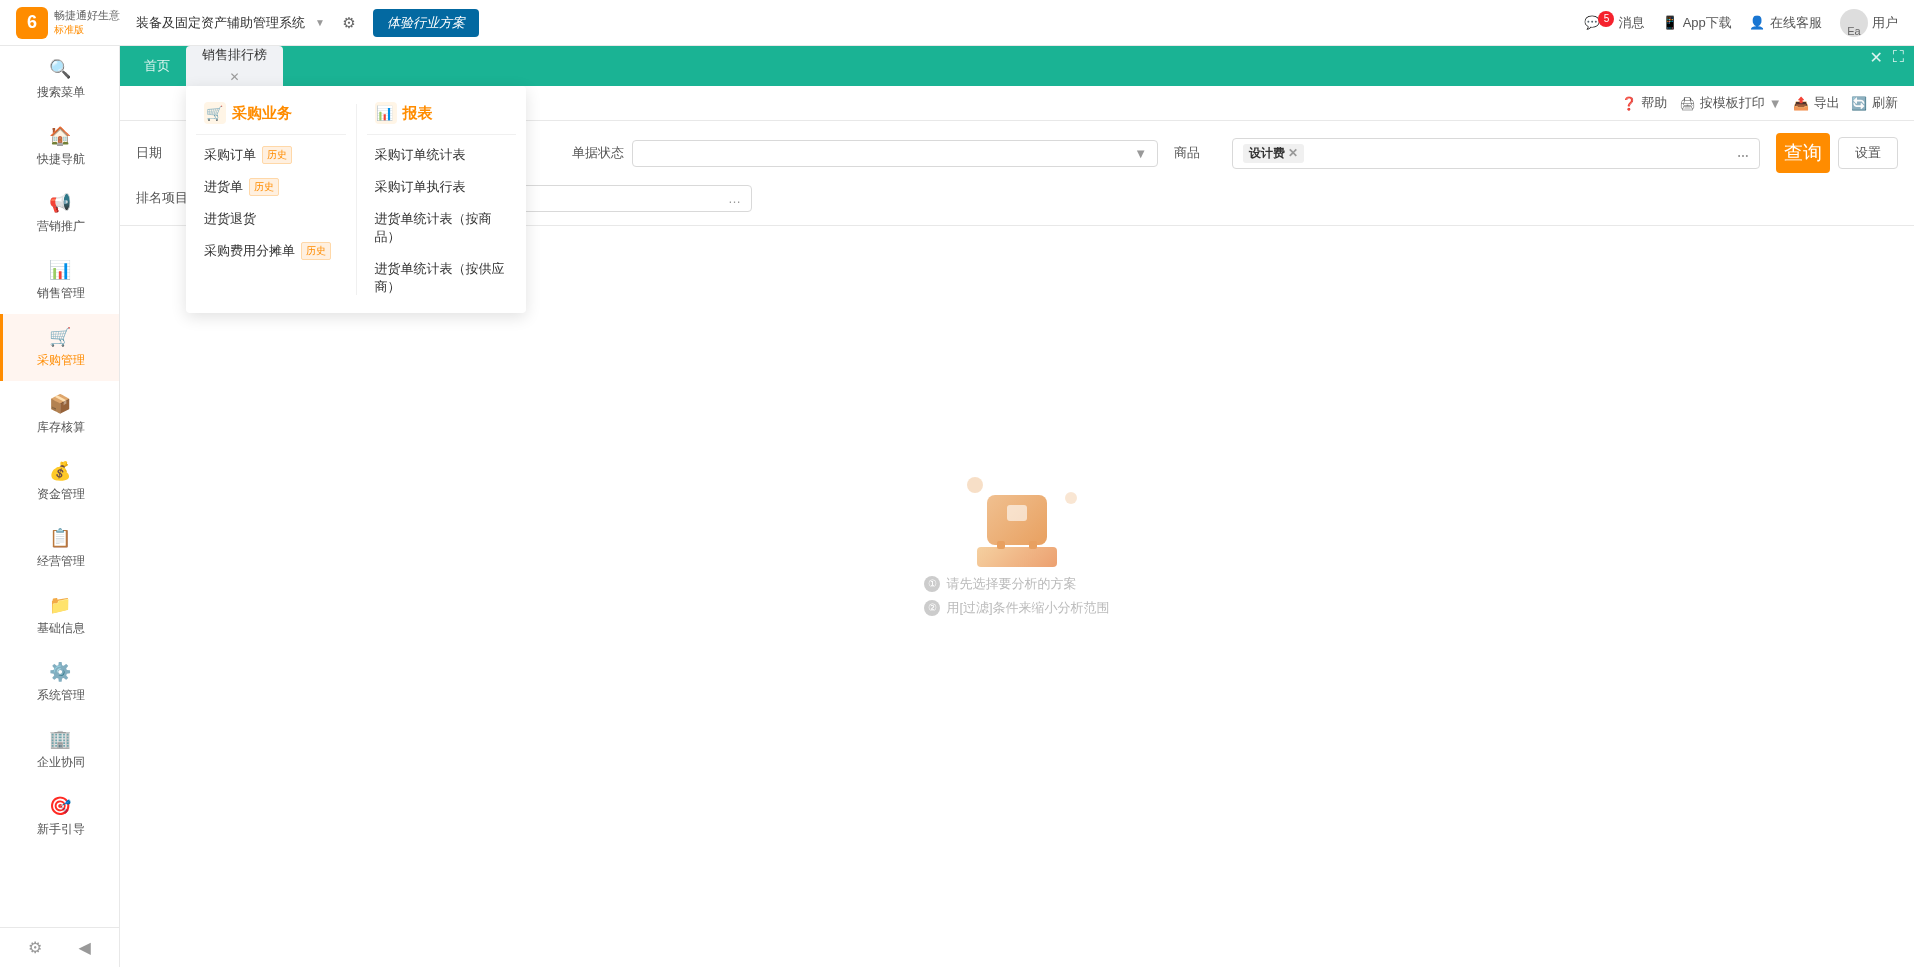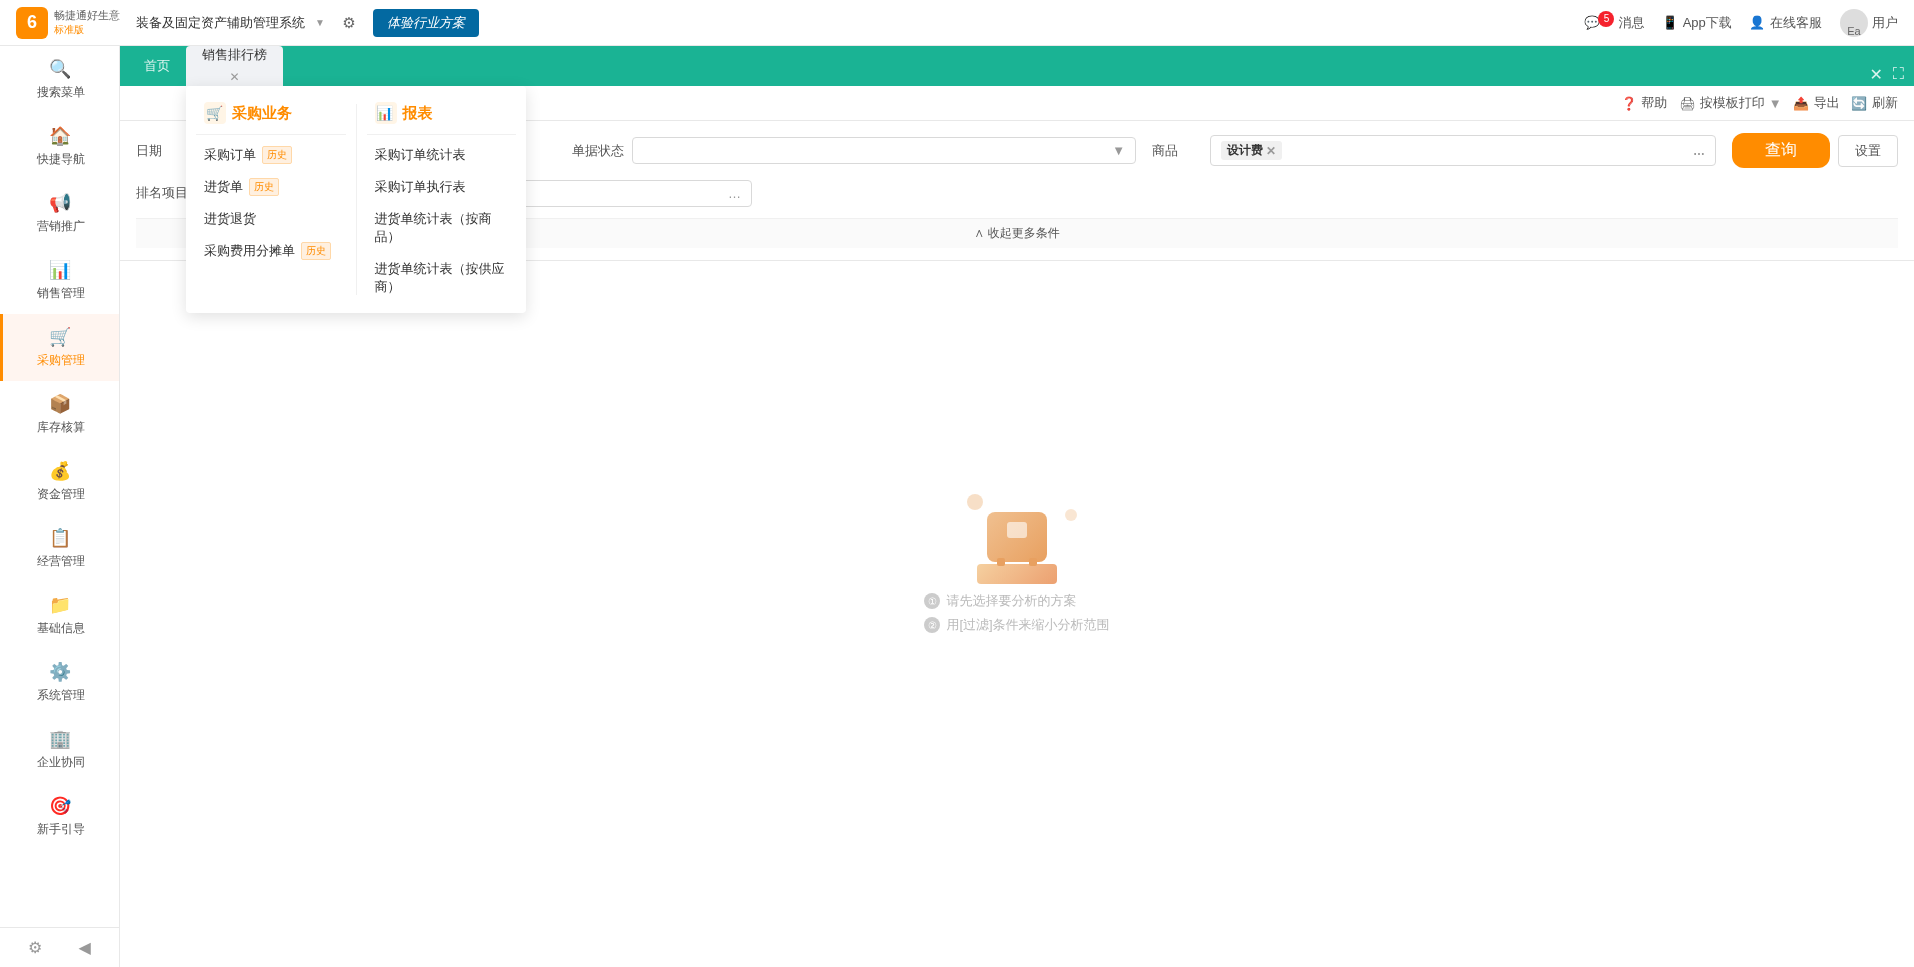--- a/index.html
+++ b/index.html
@@ -147,21 +147,21 @@
       display: flex;
       flex-direction: column;
       background: #f0f2f5;
       position: relative;
     }
 
     
     .tab-bar {
       background: #1ab394;
       display: flex;
-      align-items: flex-end;
+      align-items: flex-start;
       height: 40px;
       padding: 0 8px;
       position: relative;
     }
     .tab-item {
       padding: 0 16px;
       height: 40px;
       display: flex;
       align-items: center;
       color: rgba(255,255,255,0.85);
@@ -285,24 +285,24 @@
       font-size: 12px;
       cursor: pointer;
       border-top: 1px solid #f0f0f0;
       background: #fafafa;
     }
 
     .btn-query {
       background: #ff8c00;
       color: #fff;
       border: none;
-      padding: 7px 33px;
-      border-radius: 12px;
-      cursor: pointer;
-      font-size: 16px;
+      padding: 7px 8px;
+      border-radius: 4px;
+      cursor: pointer;
+      font-size: 19px;
     }
     .btn-setting {
       border: 1px solid #d9d9d9;
       background: #fff;
       color: #555;
       padding: 6px 16px;
       border-radius: 4px;
       cursor: pointer;
       font-size: 13px;
       text-align: right;
@@ -626,24 +626,20 @@
           <div class="filter-item" style="max-width:300px;">
             <span class="filter-label">业务员</span>
             <div class="filter-select" style="min-width:160px;">
               <span></span>
               <span style="color:#999;">…</span>
             </div>
           </div>
         </div>
 
 
-        <div class="collapse-bar">
-          <span>∧</span>
-          <span>收起更多条件</span>
-        </div>
       </div>
 
       <div class="empty-state">
         <div style="position:relative;width:120px;height:90px;">
 
           <div style="position:absolute;left:50%;transform:translateX(-50%);bottom:0;">
             <div style="width:60px;height:50px;background:linear-gradient(135deg,#f0c090,#e8a060);border-radius:8px;position:relative;margin:0 auto;">
               <div style="position:absolute;top:10px;left:50%;transform:translateX(-50%);width:20px;height:16px;background:#fff;border-radius:3px;opacity:0.6;"></div>
               <div style="position:absolute;bottom:-4px;left:10px;width:8px;height:8px;background:#e8a060;border-radius:2px;"></div>
               <div style="position:absolute;bottom:-4px;right:10px;width:8px;height:8px;background:#e8a060;border-radius:2px;"></div>

